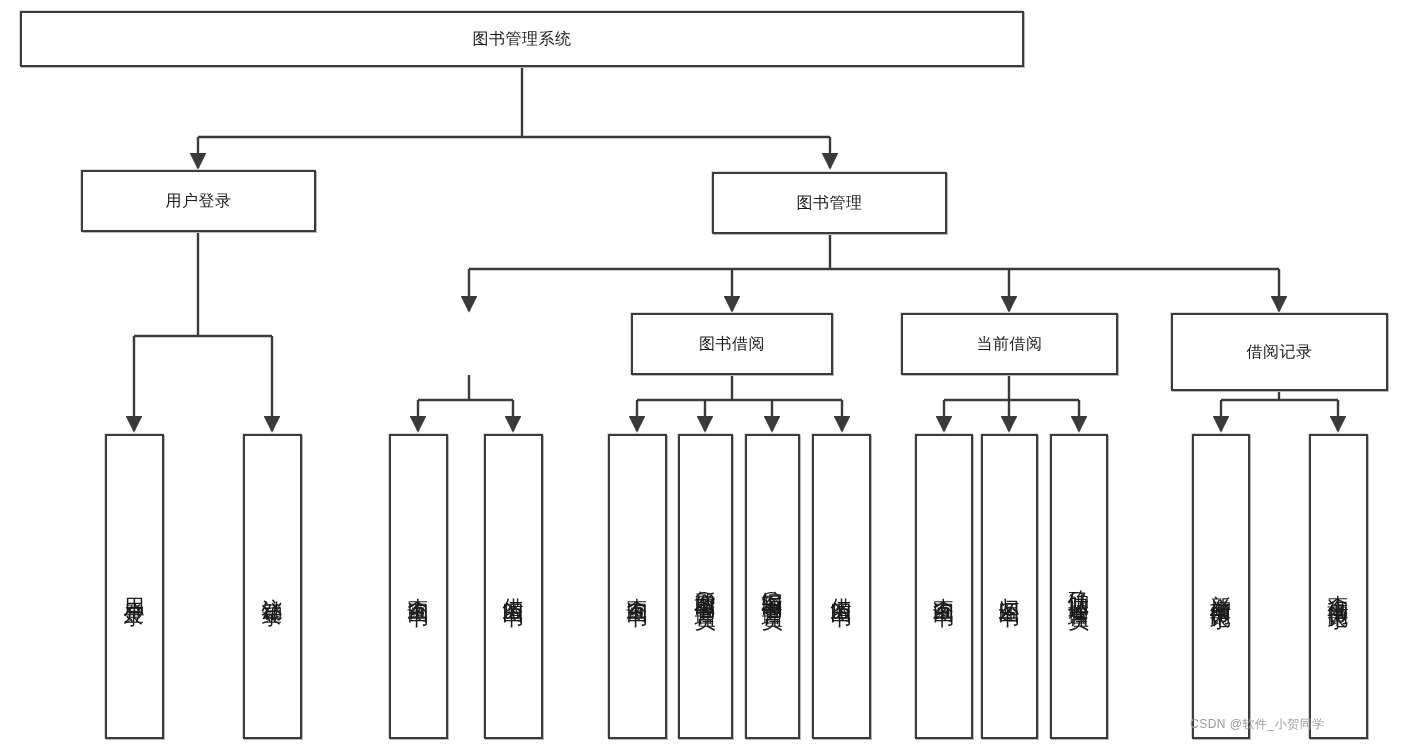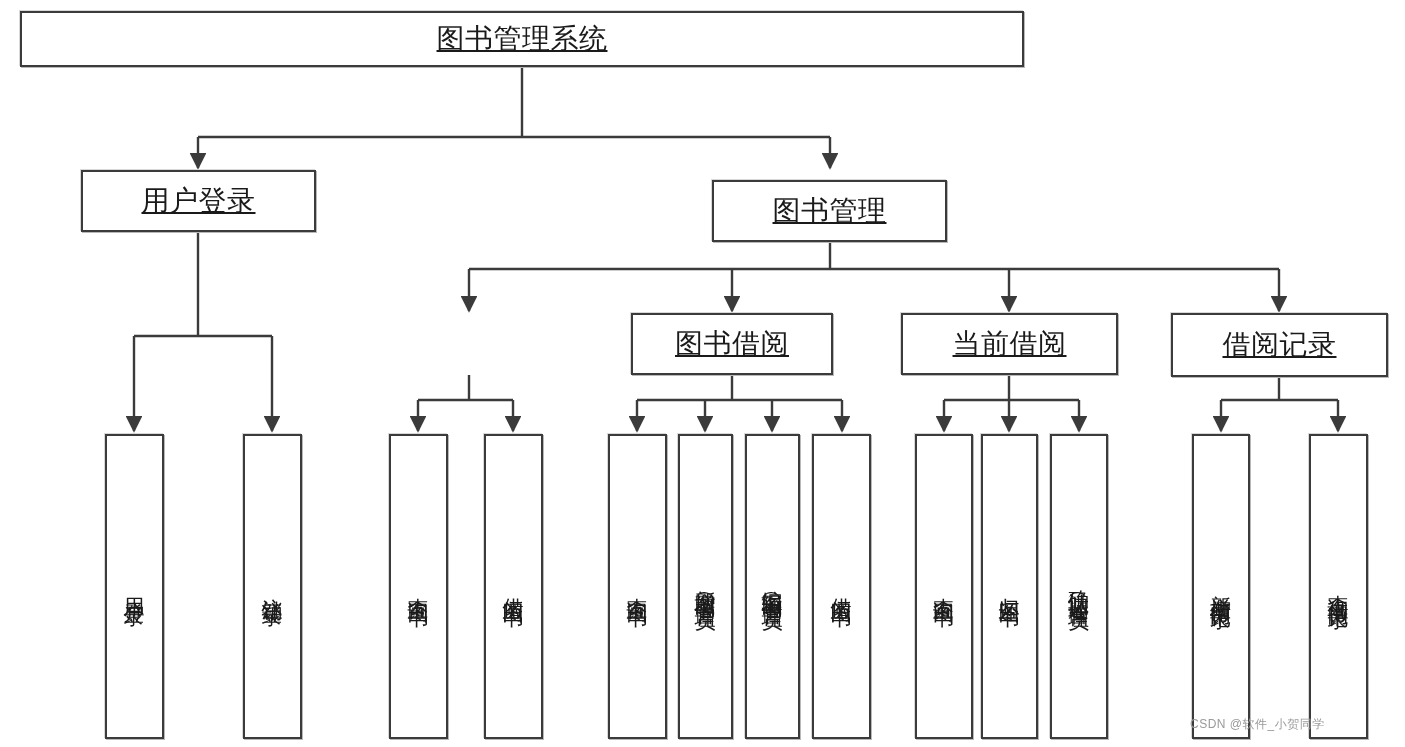--- a/index.html
+++ b/index.html
@@ -39,23 +39,22 @@
   }
   .node-label {
     display: block;
     text-align: center;
     line-height: 1.12;
     letter-spacing: 0.5px;
     color: #1a1a1a;
   }
   
   .node.horiz .node-label {
-    font-size: 28px;
+    font-size: 16px;
     white-space: nowrap;
-    text-decoration: underline;
   }
   
   .node.vert {
     align-items: center;
     justify-content: center;
   }
   .node.vert .node-label {
     writing-mode: vertical-rl;
     text-orientation: upright;
     font-size: 21px;
@@ -131,31 +130,31 @@
     </g>
   </svg>
 
   <div class="node horiz" style="left:20px; top:11px; width:1004px; height:56px;">
     <span class="node-label">图书管理系统</span>
   </div>
 
   <div class="node horiz" style="left:81px; top:170px; width:235px; height:62px;">
     <span class="node-label">用户登录</span>
   </div>
-  <div class="node horiz" style="left:712px; top:180px; width:235px; height:62px;">
+  <div class="node horiz" style="left:712px; top:172px; width:235px; height:62px;">
     <span class="node-label">图书管理</span>
   </div>
 
   <div class="node horiz" style="left:901px; top:313px; width:217px; height:62px;">
     <span class="node-label">当前借阅</span>
   </div>
   <div class="node horiz" style="left:631px; top:313px; width:202px; height:62px;">
     <span class="node-label">图书借阅</span>
   </div>
-  <div class="node horiz" style="left:1171px; top:313px; width:217px; height:64px;">
+  <div class="node horiz" style="left:1171px; top:313px; width:217px; height:78px;">
     <span class="node-label">借阅记录</span>
   </div>
 
   <div class="node vert" style="left:105px; top:434px; width:59px; height:305px;">
     <span class="node-label">用户登录</span>
   </div>
   <div class="node vert" style="left:243px; top:434px; width:59px; height:305px;">
     <span class="node-label">注销登录</span>
   </div>
 

